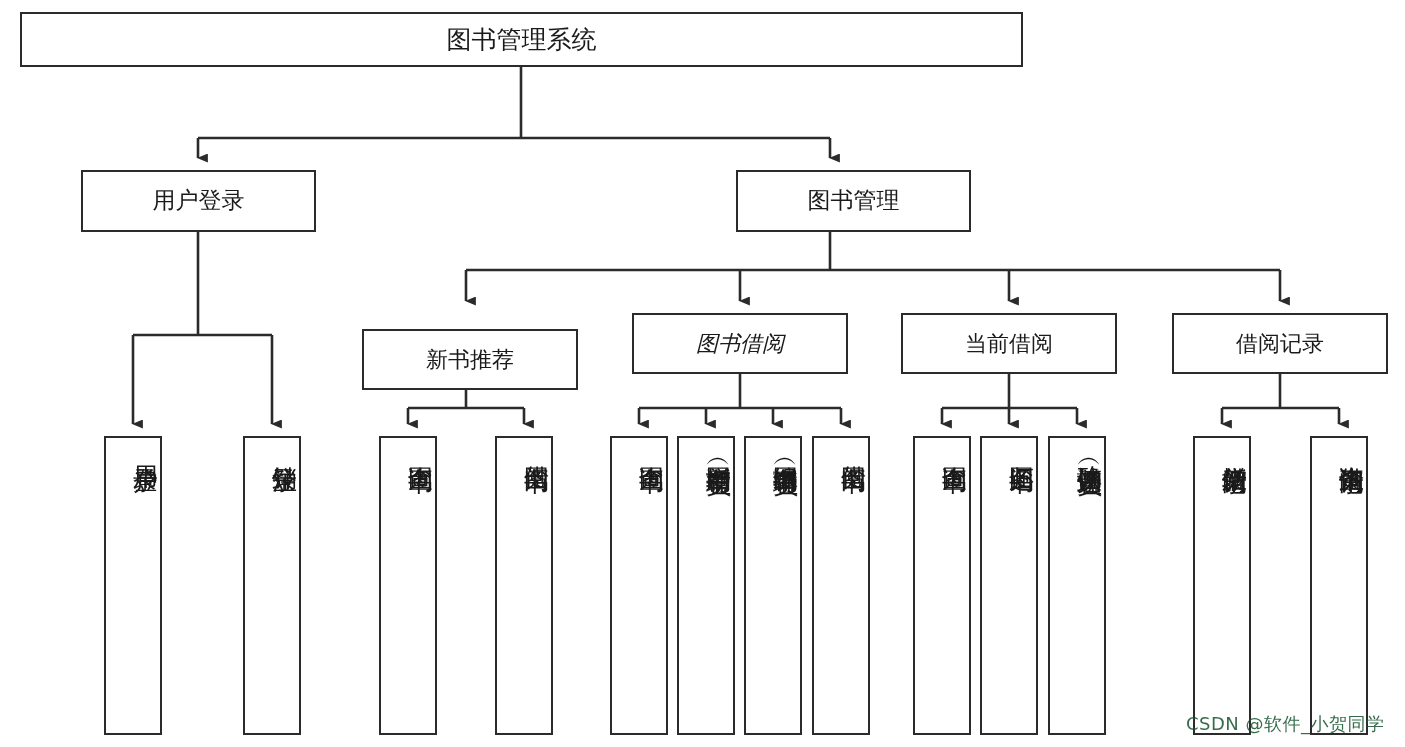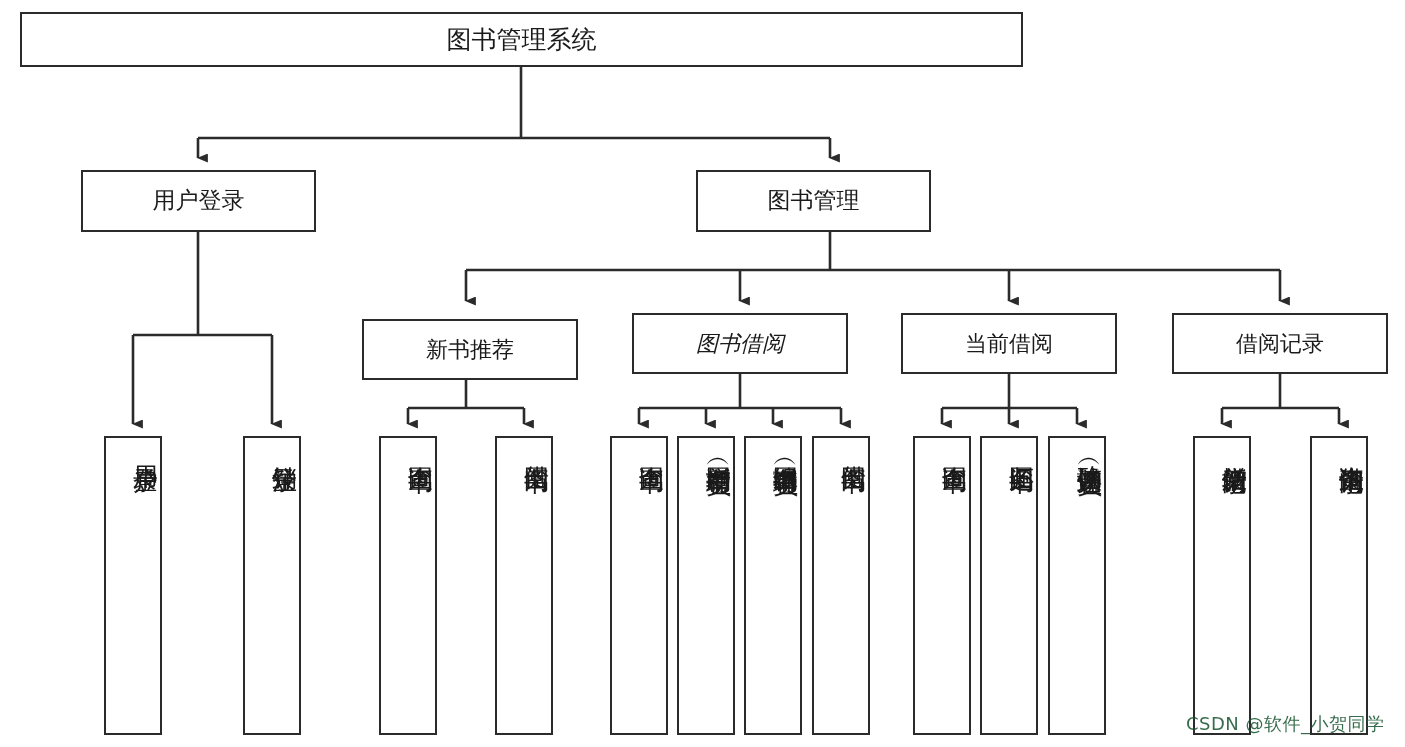--- a/index.html
+++ b/index.html
@@ -129,25 +129,25 @@
     </g>
   </svg>
 
   <div class="node root" style="left:20px;top:12px;width:1003px;height:55px;">
     <span>图书管理系统</span>
   </div>
 
   <div class="node lvl2" style="left:81px;top:170px;width:235px;height:62px;">
     <span>用户登录</span>
   </div>
-  <div class="node lvl2" style="left:696px;top:170px;width:235px;height:62px;">
+  <div class="node lvl2" style="left:736px;top:170px;width:235px;height:62px;">
     <span>图书管理</span>
   </div>
 
-  <div class="node lvl3" style="left:362px;top:319px;width:216px;height:61px;">
+  <div class="node lvl3" style="left:362px;top:329px;width:216px;height:61px;">
     <span>新书推荐</span>
   </div>
   <div class="node lvl3" style="left:632px;top:313px;width:216px;height:61px;font-style:italic;">
     <span>图书借阅</span>
   </div>
   <div class="node lvl3" style="left:901px;top:313px;width:216px;height:61px;">
     <span>当前借阅</span>
   </div>
   <div class="node lvl3" style="left:1172px;top:313px;width:216px;height:61px;">
     <span>借阅记录</span>

